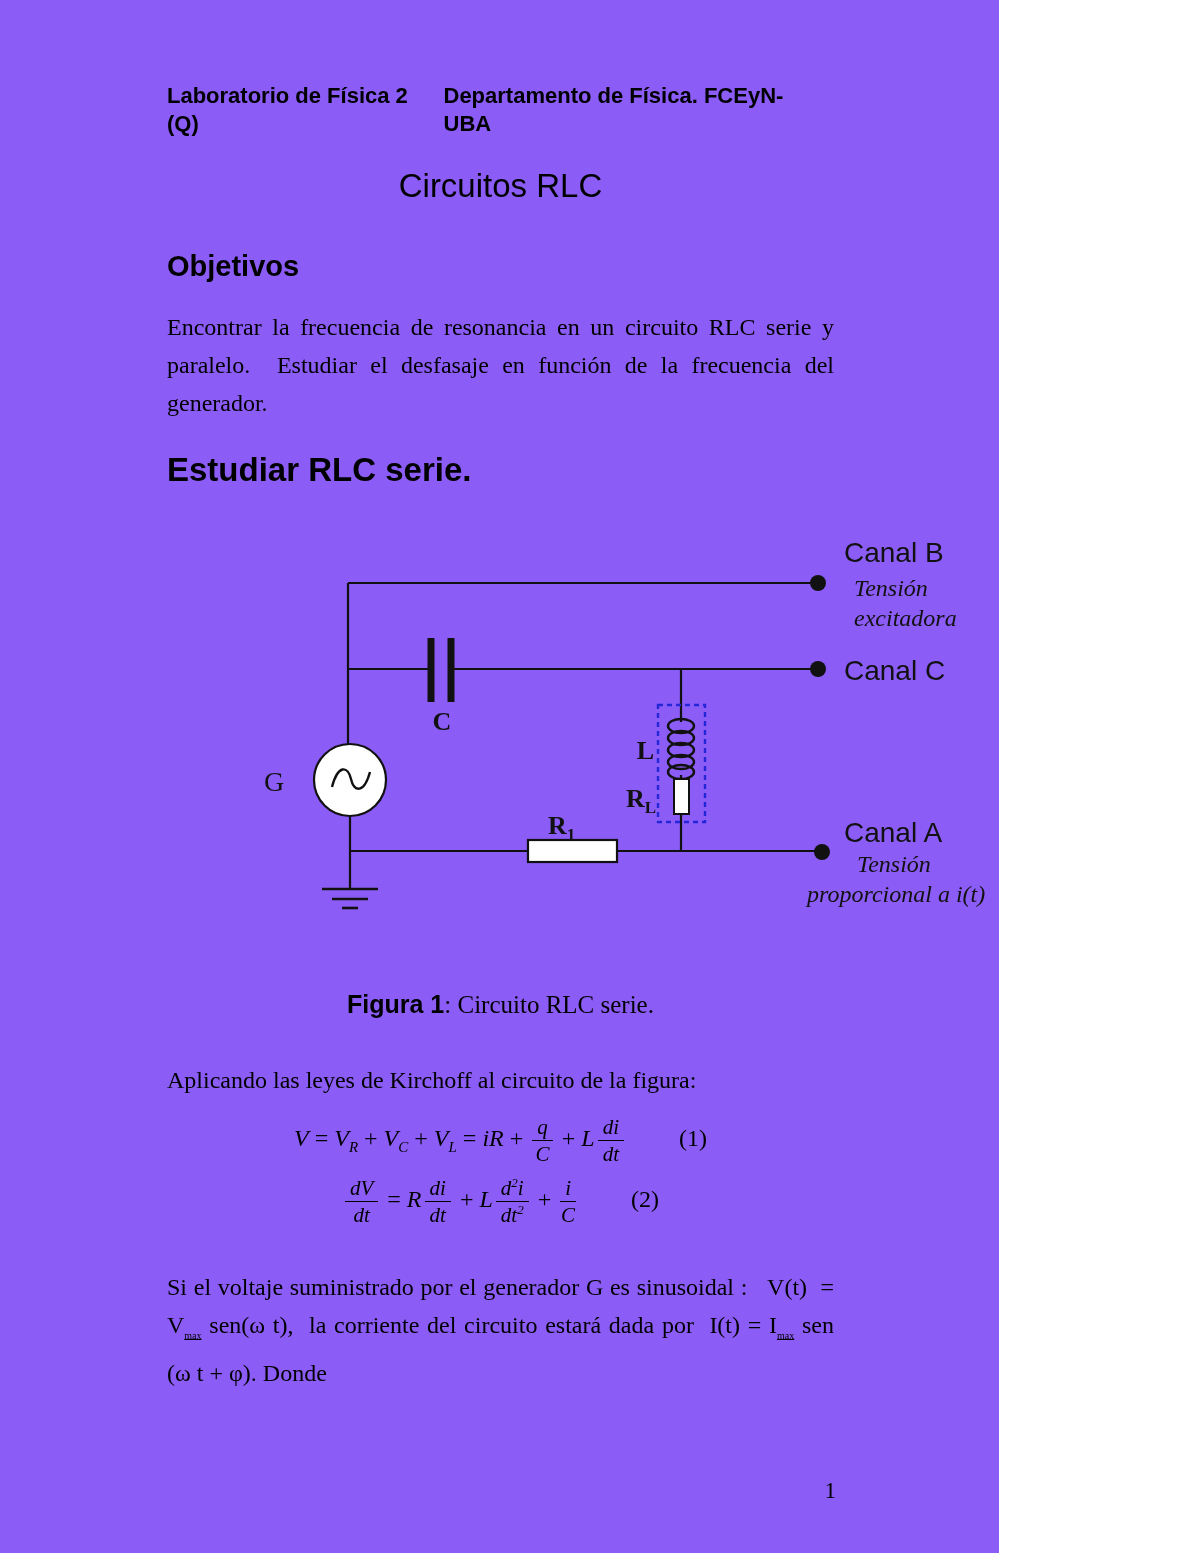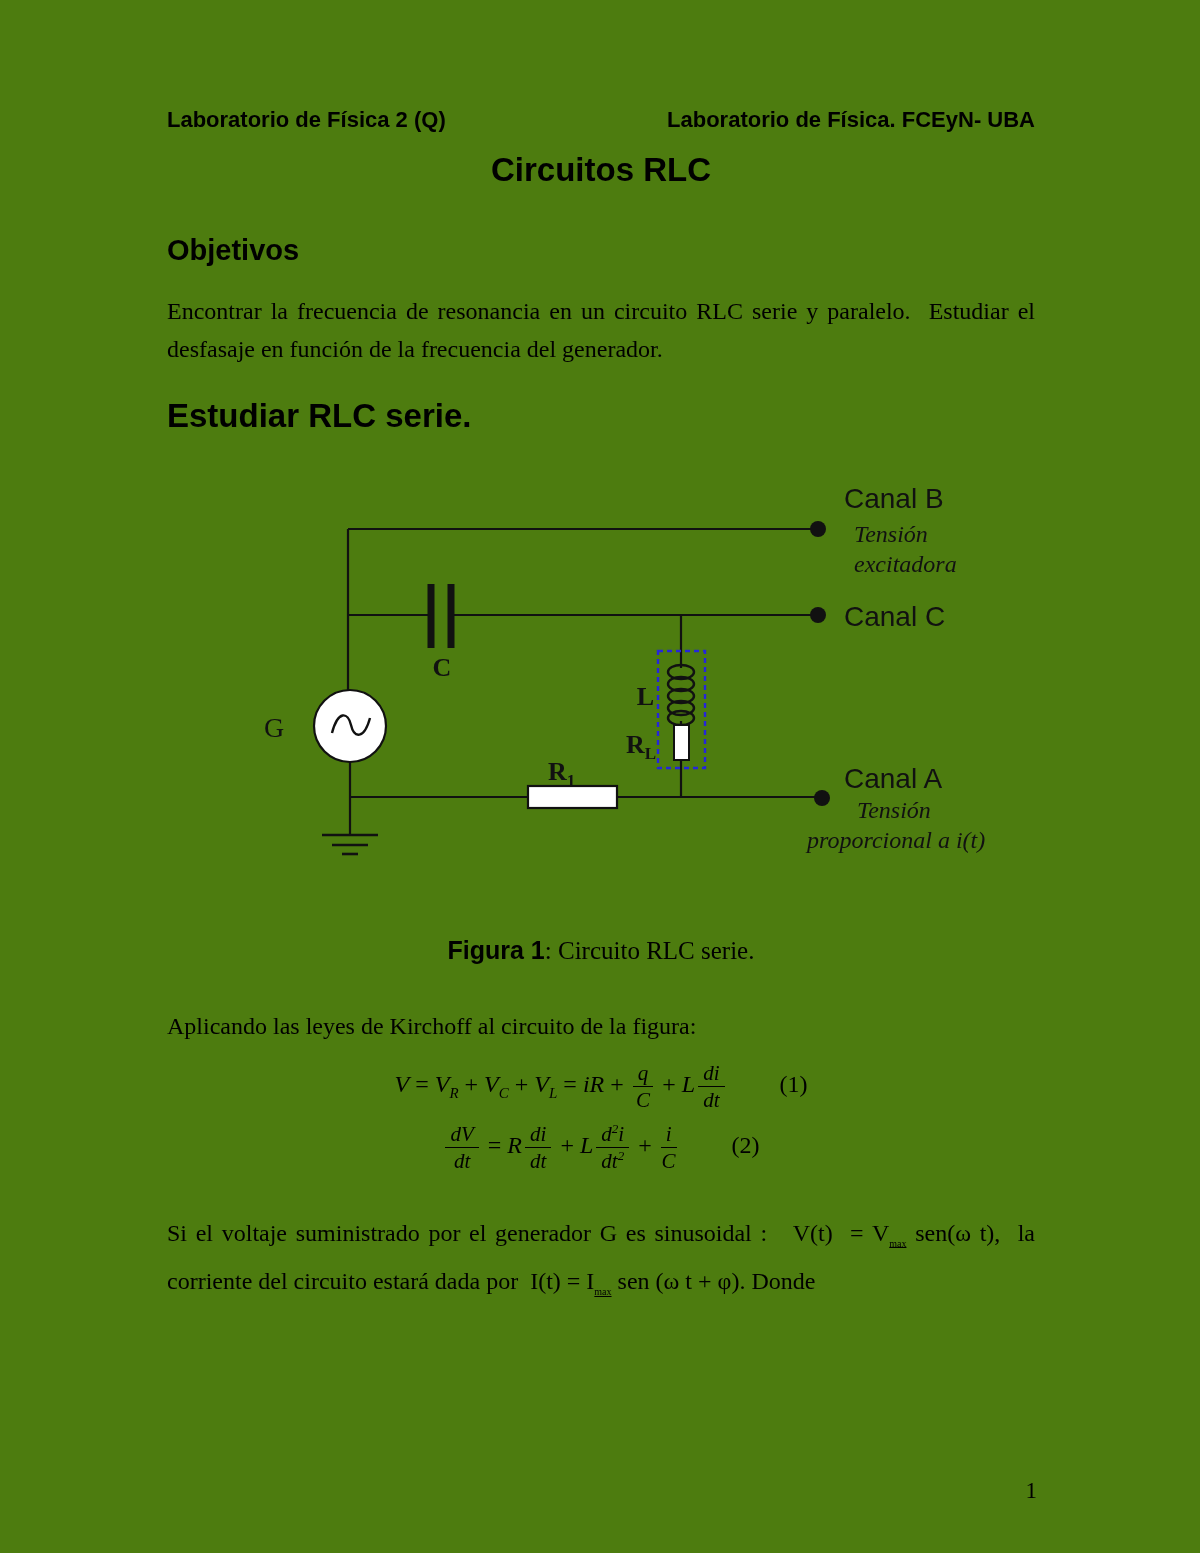--- a/index.html
+++ b/index.html
@@ -4,35 +4,35 @@
 <style>
   * { margin:0; padding:0; box-sizing:border-box; }
   html, body { background:#ffffff; }
   body {
     width:1200px; height:1553px;
     font-family:"Liberation Serif", serif;
     color:#000;
   }
   .page {
     position:relative;
-    width:1200px; height:1553px;
-    background:#4d7c0f;
-    padding:106px 165px 0 167px;
+    width:999px; height:1553px;
+    background:#8b5cf6;
+    padding:82px 165px 0 167px;
     overflow:hidden;
   }
   .header-row {
     display:flex; justify-content:space-between;
     font-family:"Liberation Sans", sans-serif;
     font-weight:bold; font-size:22px; line-height:28px;
   }
   .doc-title {
     text-align:center;
     font-family:"Liberation Sans", sans-serif;
-    font-weight:bold; font-size:33px; line-height:40px;
-    margin-top:16px;
+    font-weight:normal; font-size:33px; line-height:40px;
+    margin-top:28px;
   }
   .section-heading {
     font-family:"Liberation Sans", sans-serif;
     font-weight:bold; font-size:29px; line-height:36px;
     margin-top:42px;
   }
   .section-heading.big { font-size:33px; line-height:40px; margin-top:28px; }
   .body-text {
     font-size:24px; line-height:38px;
     text-align:justify;
@@ -69,21 +69,21 @@
     font-size:23px; font-family:"Liberation Serif", serif;
   }
 </style>
 </head>
 <body>
 
 <div class="page">
 
   <div class="header-row">
     <span>Laboratorio de Física 2 (Q)</span>
-    <span>Laboratorio de Física. FCEyN- UBA</span>
+    <span>Departamento de Física. FCEyN- UBA</span>
   </div>
 
   <h1 class="doc-title">Circuitos RLC</h1>
 
   <h2 class="section-heading">Objetivos</h2>
   <p class="body-text">Encontrar la frecuencia de resonancia en un circuito RLC serie y paralelo. &nbsp;Estudiar el desfasaje en función de la frecuencia del generador.</p>
 
   <h2 class="section-heading big">Estudiar RLC serie.</h2>
 
   <div class="figure-wrap">

